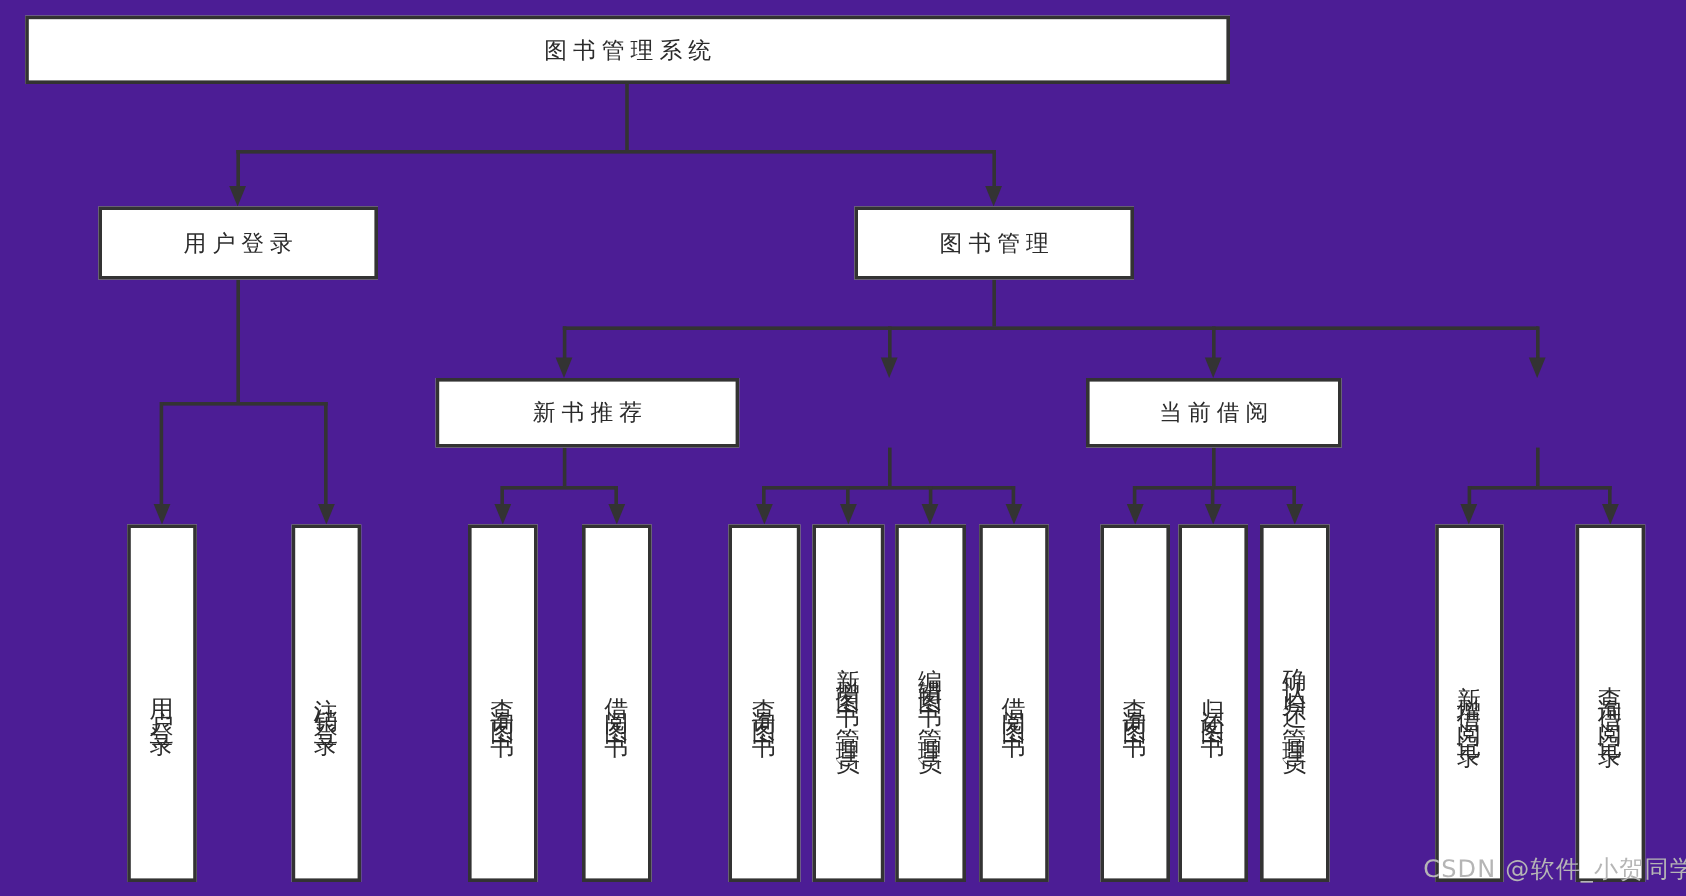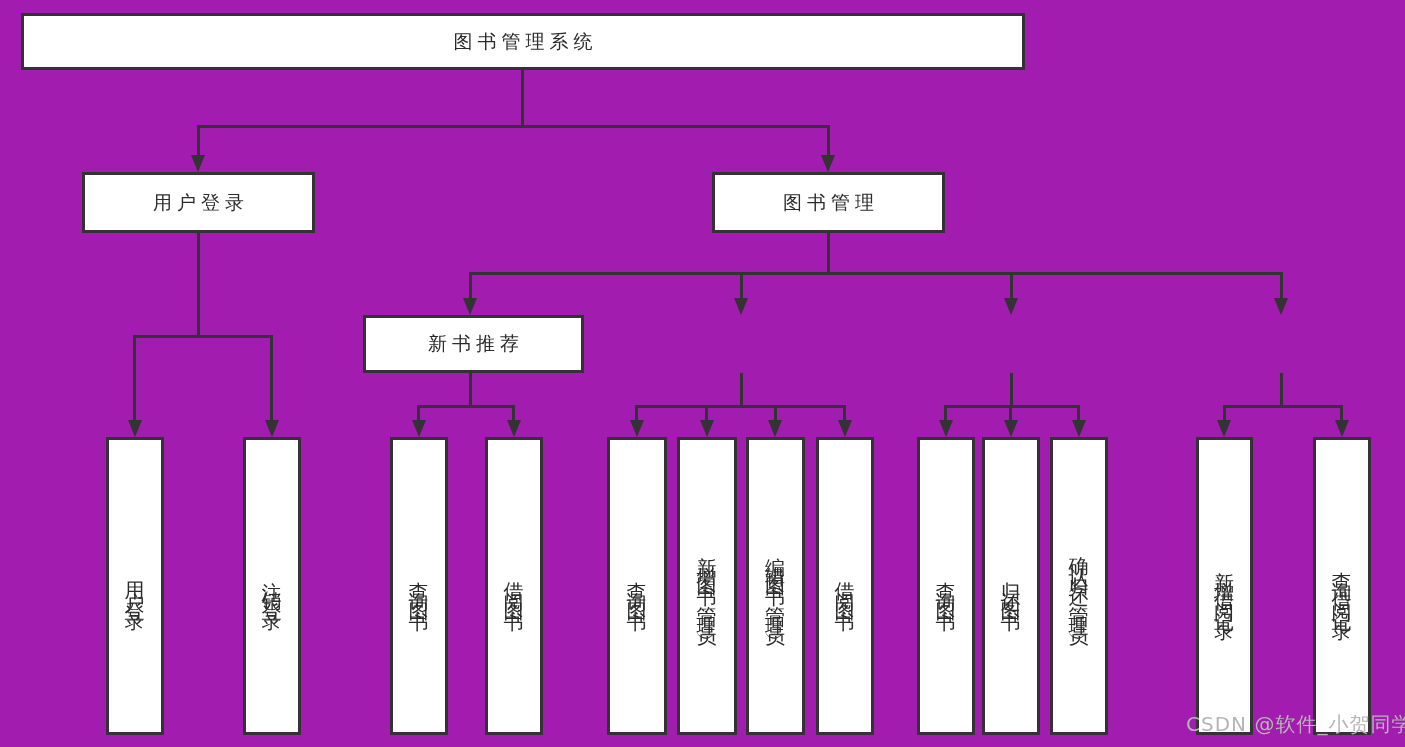--- a/index.html
+++ b/index.html
@@ -1,17 +1,17 @@
 <!DOCTYPE html>
 <html><head>
 <meta charset="utf-8">
 <style>
   html,body{margin:0;padding:0;background:#ffffff;}
   .canvas{
-    position:relative;width:1405px;height:747px;background:#a21caf;
+    position:relative;width:1405px;height:747px;background:#4c1d95;
     font-family:"DejaVu Sans","Liberation Sans",sans-serif;
     color:#2b2b2b;overflow:hidden;
   }
   .node{
     position:absolute;box-sizing:border-box;
     border:3px solid #333333;background:#ffffff;
     display:flex;align-items:center;justify-content:center;
     z-index:2;
   }
   .node .lbl{
@@ -69,22 +69,25 @@
   <div class="h" style="left:469px;top:272px;width:813px;"></div>
   <div class="v" style="left:469px;top:272px;height:29px;"></div>
   <div class="arr" style="left:463px;top:298px;"></div>
   <div class="v" style="left:740px;top:272px;height:29px;"></div>
   <div class="arr" style="left:734px;top:298px;"></div>
   <div class="v" style="left:1010px;top:272px;height:29px;"></div>
   <div class="arr" style="left:1004px;top:298px;"></div>
   <div class="v" style="left:1280px;top:272px;height:29px;"></div>
   <div class="arr" style="left:1274px;top:298px;"></div>
 
-  <div class="node" style="left:363px;top:315px;width:221px;height:58px;">
+  <div class="node" style="left:363px;top:315px;width:253px;height:58px;">
     <span class="lbl">新书推荐</span>
+  </div>
+  <div class="node" style="left:905px;top:315px;width:213px;height:58px;">
+    <span class="lbl">当前借阅</span>
   </div>
 
   <div class="v" style="left:469px;top:373px;height:32px;"></div>
   <div class="h" style="left:418px;top:405px;width:97px;"></div>
   <div class="v" style="left:417px;top:405px;height:16px;"></div>
   <div class="arr" style="left:412px;top:420px;"></div>
   <div class="v" style="left:512px;top:405px;height:16px;"></div>
   <div class="arr" style="left:507px;top:420px;"></div>
 
   <div class="v" style="left:740px;top:373px;height:32px;"></div>

